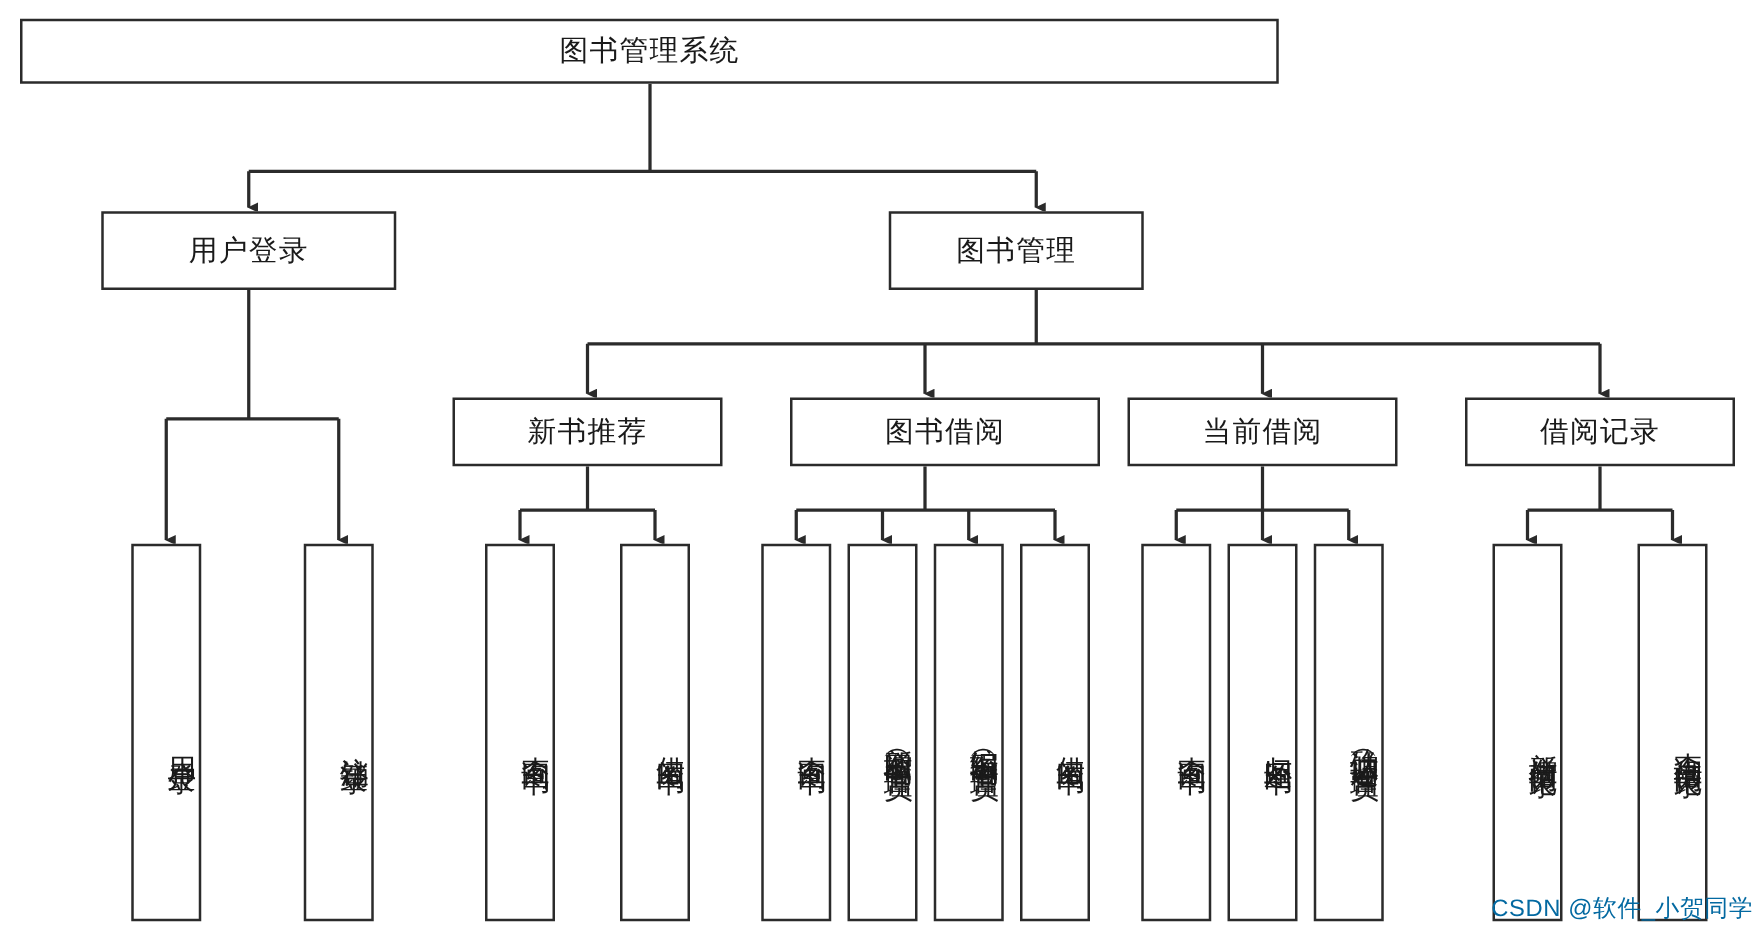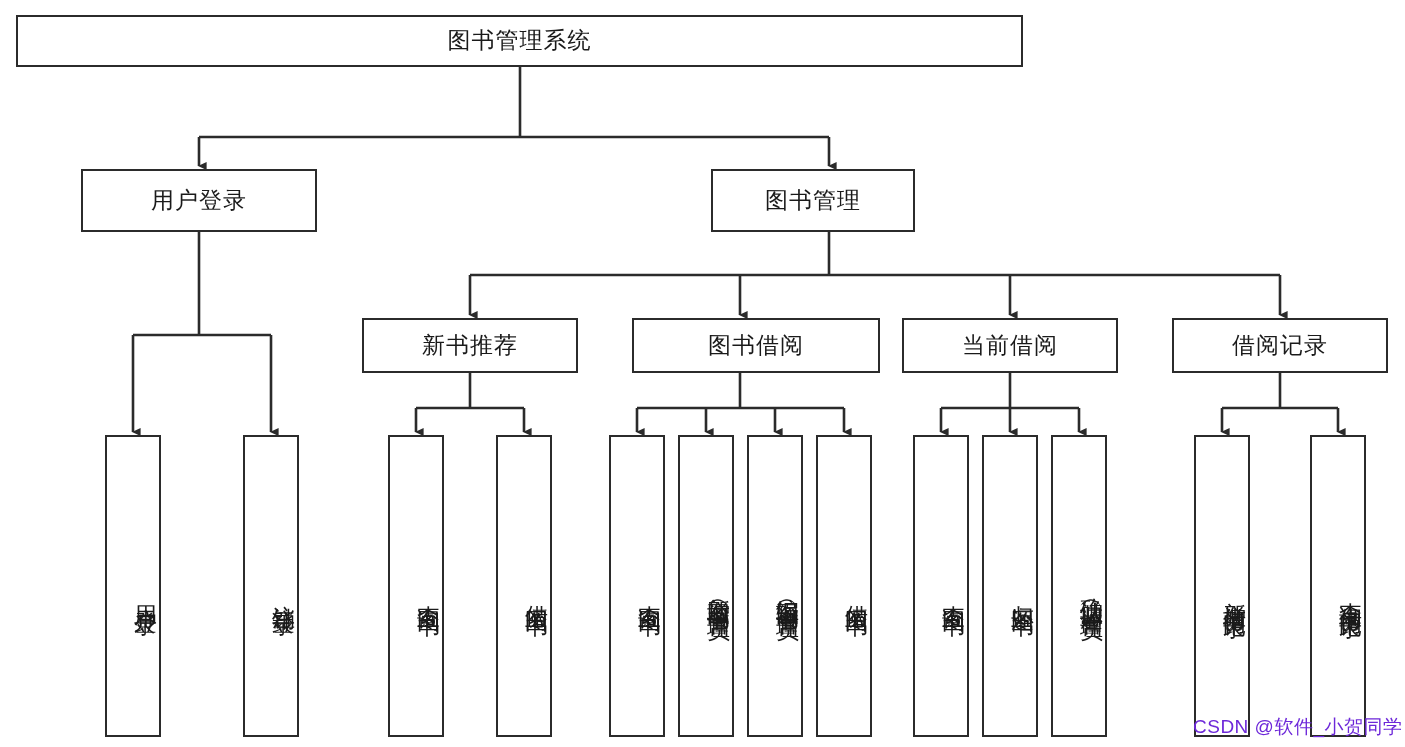--- a/index.html
+++ b/index.html
@@ -54,21 +54,21 @@
     letter-spacing: 3px;
     white-space: nowrap;
   }
   .node.vert .vtext {
     writing-mode: vertical-rl;
     text-orientation: upright;
   }
   .watermark {
     position: absolute;
     font-size: 19px;
-    color: #6d28d9;
+    color: #0369a1;
     white-space: nowrap;
     letter-spacing: 0.5px;
     pointer-events: none;
   }
 </style>
 </head>
 <body>
 
 <div id="canvas">
 

